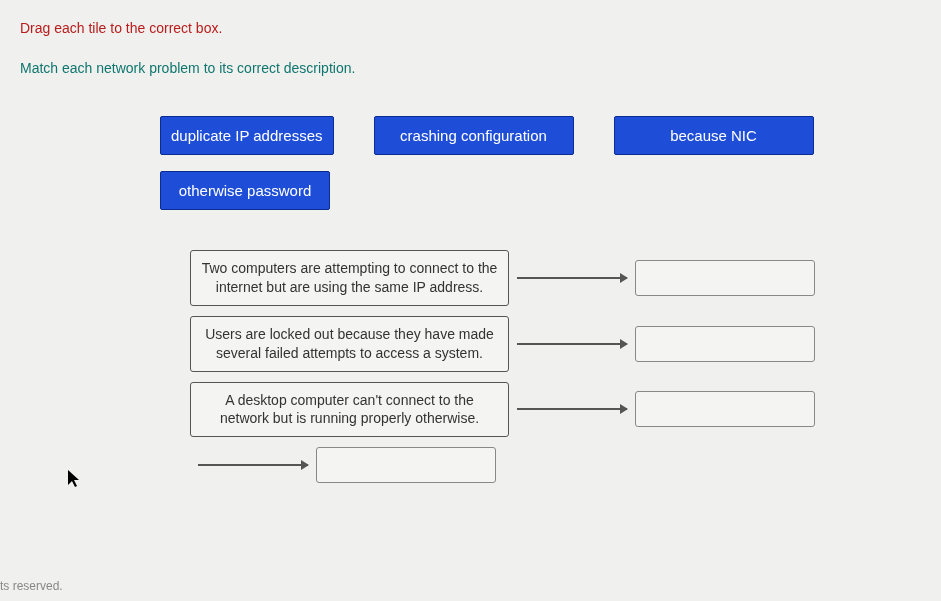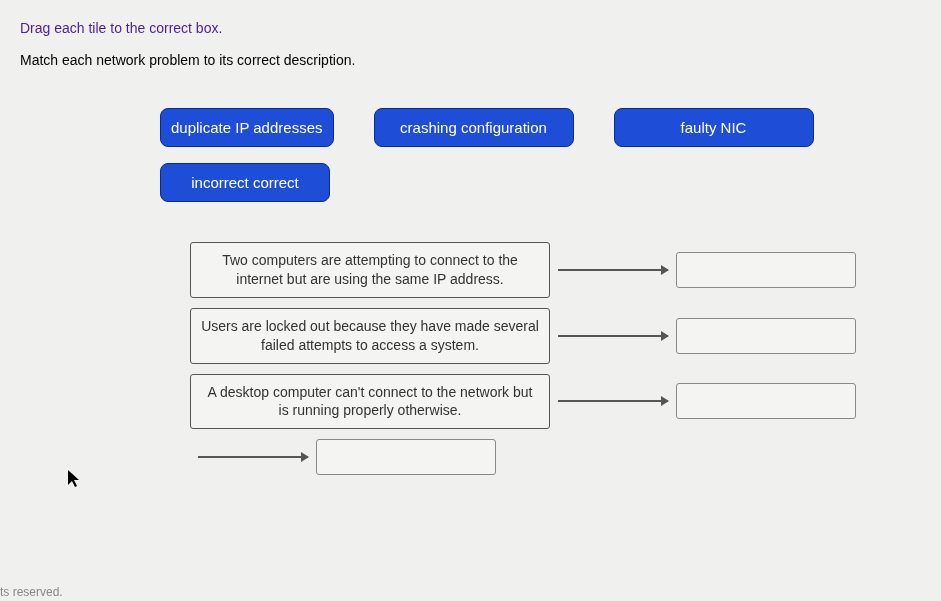--- a/index.html
+++ b/index.html
@@ -11,42 +11,42 @@
       font-family: Arial, sans-serif;
       background: #f0f0ee;
       width: 941px;
       height: 601px;
       padding: 20px;
       position: relative;
       overflow: hidden;
     }
     .instruction1 {
       font-size: 14px;
-      color: #4c1d95;
-      margin-bottom: 16px;
+      color: #b91c1c;
+      margin-bottom: 24px;
     }
     .instruction2 {
       font-size: 14px;
-      color: #000000;
+      color: #0f766e;
       margin-bottom: 40px;
     }
     .tiles-area {
       margin-left: 140px;
       margin-bottom: 40px;
     }
     .tiles-row {
       display: flex;
       gap: 40px;
       margin-bottom: 16px;
     }
     .tile {
       background: #1e4dd8;
       color: #fff;
       border: 1px solid #0a2b8f;
-      border-radius: 8px;
+      border-radius: 2px;
       padding: 10px 10px;
       font-size: 15px;
       text-align: center;
       cursor: move;
       min-width: 170px;
     }
     .tile.wide {
       min-width: 200px;
     }
     .matching-area {
@@ -56,21 +56,21 @@
       display: flex;
       align-items: center;
       margin-bottom: 10px;
     }
     .description-box {
       border: 1px solid #555;
       border-radius: 3px;
       padding: 8px 10px;
       font-size: 14px;
       color: #333;
-      width: 360px;
+      width: 319px;
       text-align: center;
       background: #f4f4f2;
       line-height: 1.35;
     }
     .arrow {
       width: 110px;
       position: relative;
       height: 2px;
       background: #555;
       margin: 0 8px;
@@ -86,21 +86,21 @@
     }
     .drop-target {
       border: 1px solid #888;
       border-radius: 3px;
       width: 180px;
       height: 36px;
       background: #f4f4f2;
     }
     .footer {
       position: absolute;
-      bottom: 2px;
+      bottom: 8px;
       left: 0;
       font-size: 12px;
       color: #888;
     }
     .cursor {
       position: absolute;
       left: 68px;
       top: 470px;
       font-size: 16px;
       color: #000;
@@ -110,24 +110,24 @@
 </head>
 <body>
 
 <div class="instruction1">Drag each tile to the correct box.</div>
 <div class="instruction2">Match each network problem to its correct description.</div>
 
 <div class="tiles-area">
   <div class="tiles-row">
     <div class="tile">duplicate IP addresses</div>
     <div class="tile wide">crashing configuration</div>
-    <div class="tile wide">faulty NIC</div>
+    <div class="tile wide">because NIC</div>
   </div>
   <div class="tiles-row">
-    <div class="tile">incorrect correct</div>
+    <div class="tile">otherwise password</div>
   </div>
 </div>
 
 <div class="matching-area">
   <div class="match-row">
     <div class="description-box">Two computers are attempting to connect to the internet but are using the same IP address.</div>
     <div class="arrow"></div>
     <div class="drop-target"></div>
   </div>
   <div class="match-row">

